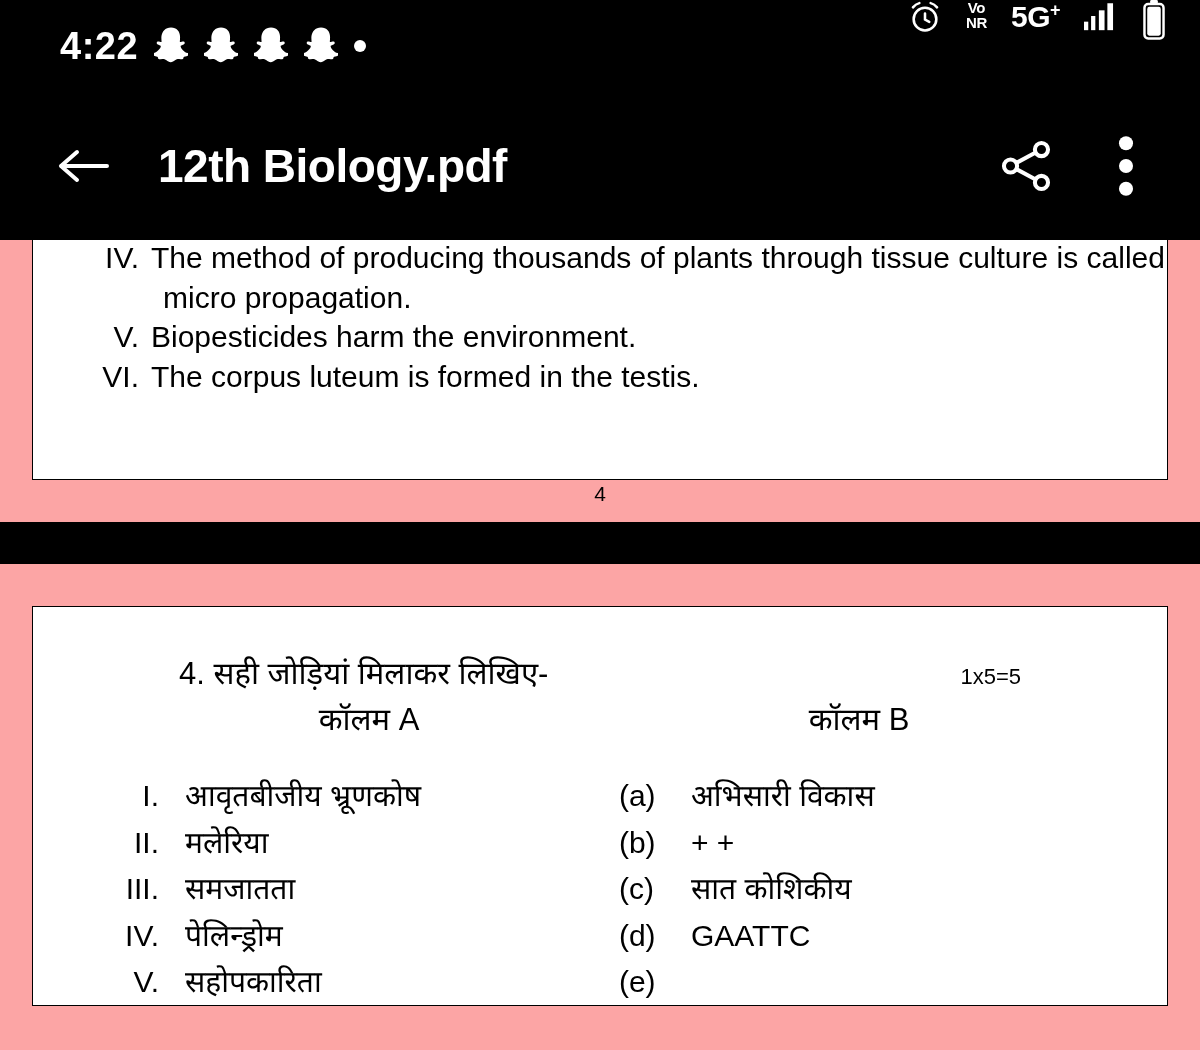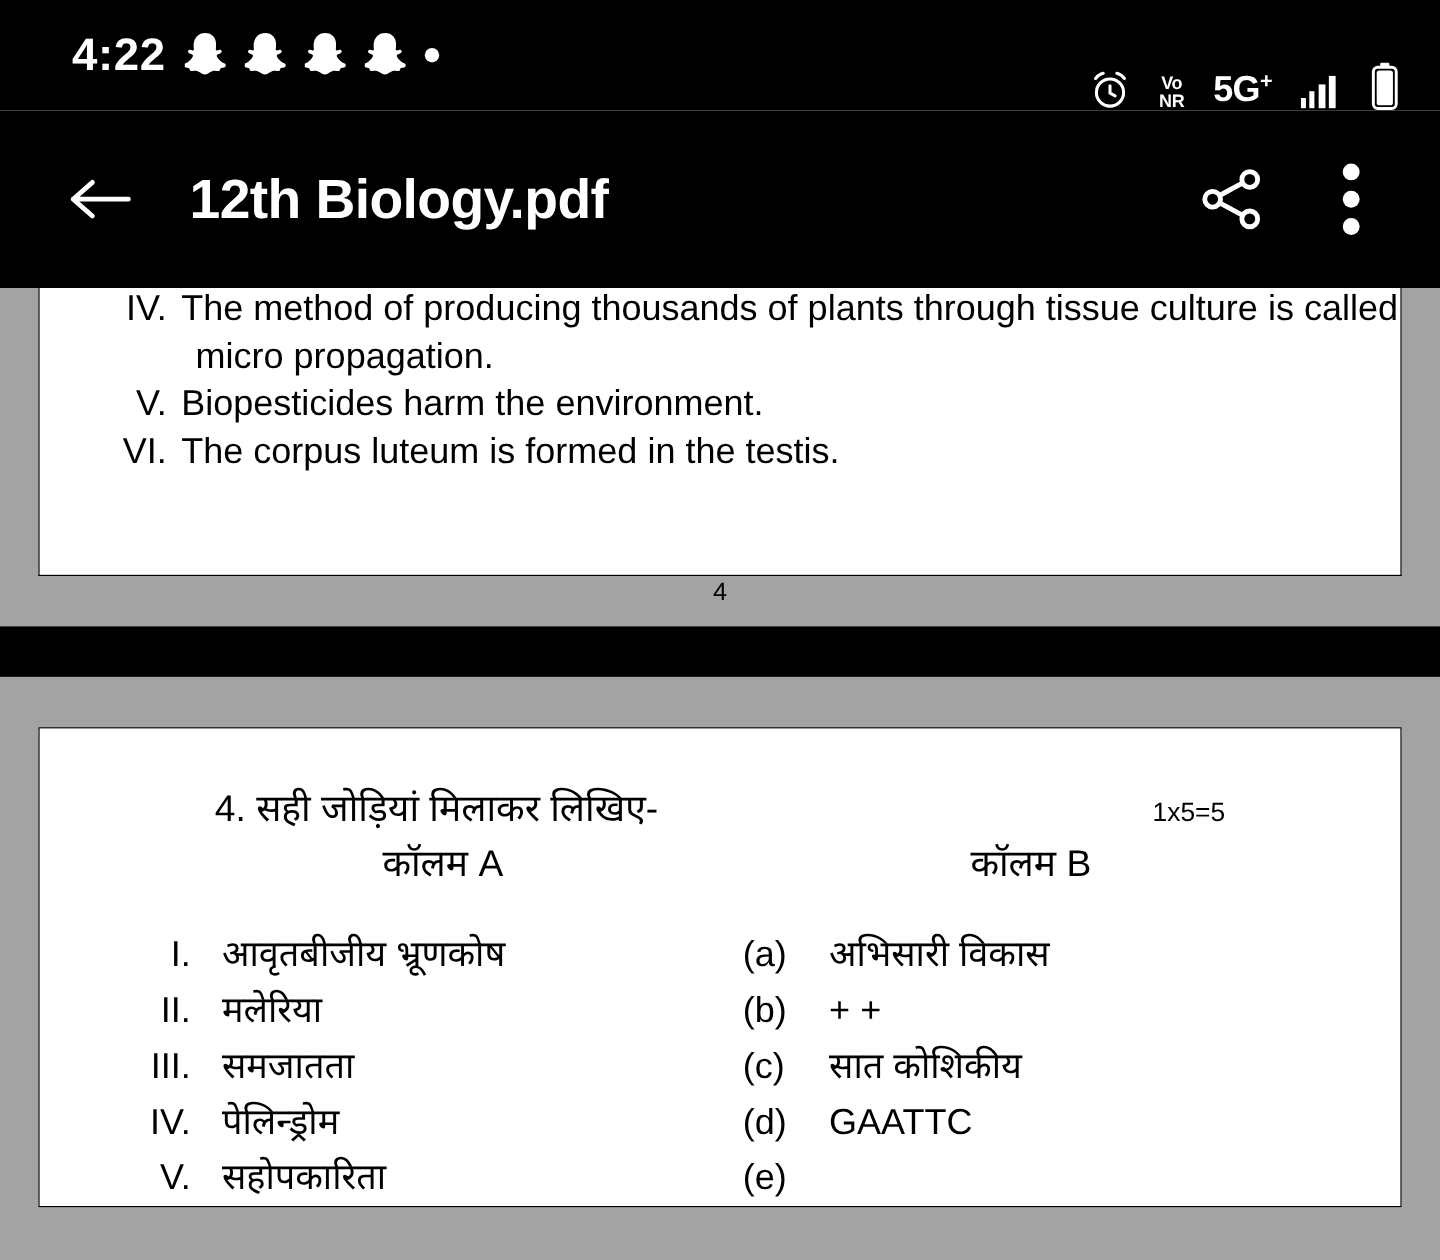--- a/index.html
+++ b/index.html
@@ -41,21 +41,21 @@
   .dot-icon {
     width: 12px; height: 12px; border-radius: 50%;
     background: #ffffff; display: block;
   }
   .status-right {
     position: absolute;
     right: 34px;
     top: 0;
     height: 92px;
     display: flex;
-    align-items: flex-end;
+    align-items: flex-start;
     gap: 24px;
   }
   .alarm-icon { width: 34px; height: 34px; }
   .volte {
     font-size: 15px;
     line-height: 15px;
     text-align: center;
     font-weight: bold;
     letter-spacing: -0.3px;
   }
@@ -95,21 +95,21 @@
     width: 76px; height: 76px;
     display: flex; align-items: center; justify-content: center;
     cursor: pointer;
     flex: 0 0 auto;
   }
   .bar-action.menu { margin-left: 24px; }
 
   
   .doc-area {
     position: relative;
-    background: #a3a3a3;
+    background: #fca5a5;
     height: 810px;
     overflow: hidden;
   }
   .page {
     background: #ffffff;
     border: 1px solid #000000;
     margin: 0 32px;
     position: relative;
   }
   .page-top {

